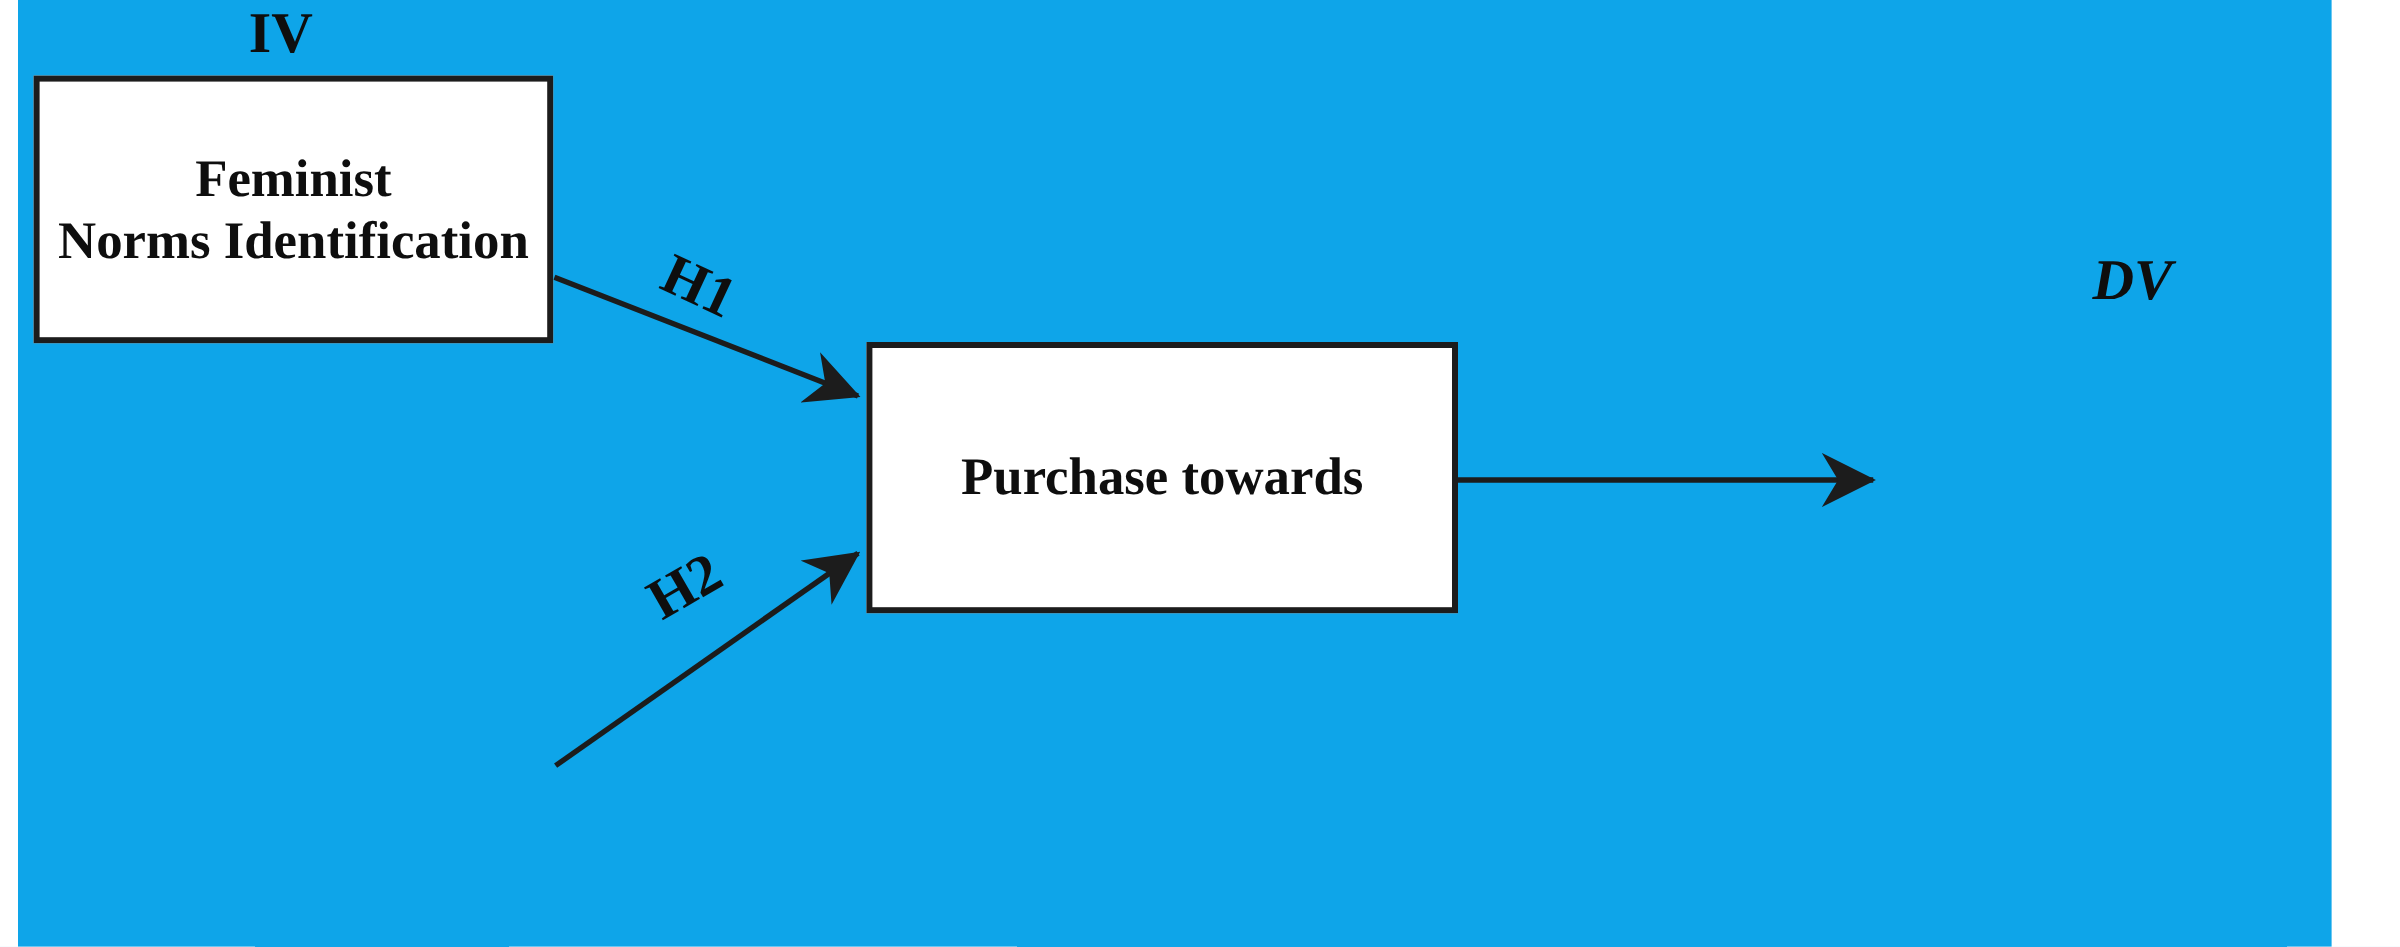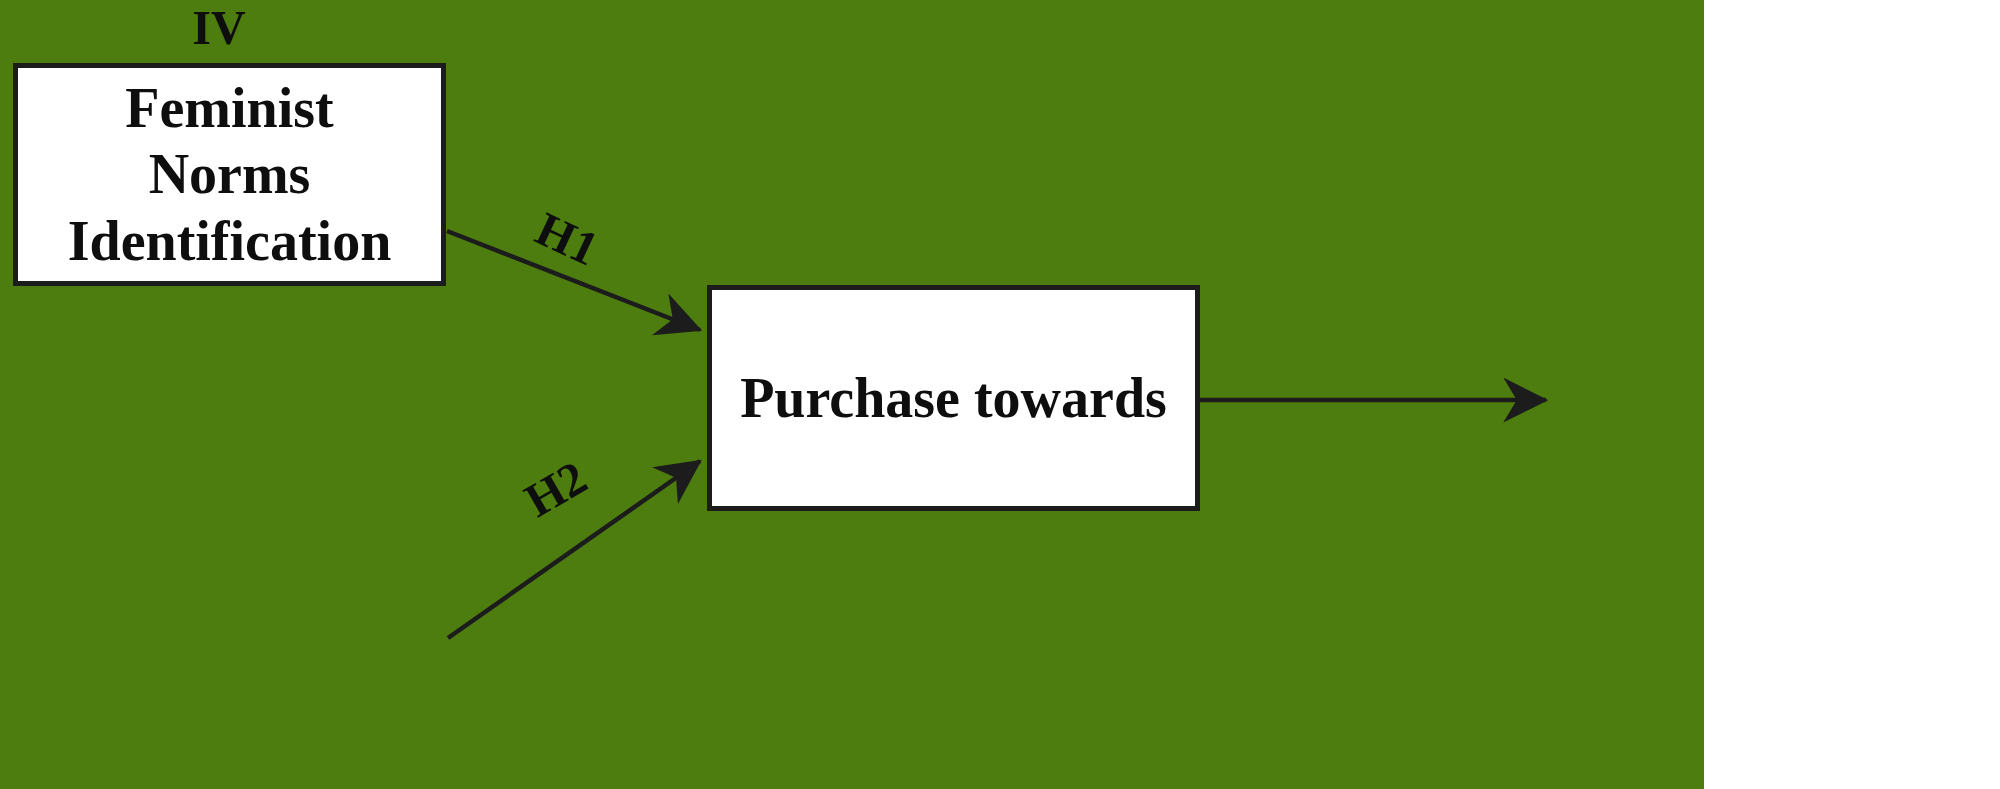--- a/index.html
+++ b/index.html
@@ -2,38 +2,39 @@
 <html><head>
 <meta charset="utf-8">
 <style>
   html, body {
     margin: 0;
     padding: 0;
     background: #ffffff;
   }
   .canvas {
     position: relative;
-    width: 1704px;
+    width: 1928px;
     height: 789px;
-    background: #4d7c0f;
+    background: #0ea5e9;
     font-family: "Liberation Serif", "DejaVu Serif", serif;
     color: #0e0e0e;
     overflow: hidden;
+    margin-left: 15px;
   }
   .node {
     position: absolute;
     box-sizing: border-box;
     border: 5px solid #1c1c1c;
     background: #ffffff;
     display: flex;
     flex-direction: column;
     align-items: center;
     justify-content: center;
     text-align: center;
-    font-size: 56px;
+    font-size: 44px;
     font-weight: bold;
     line-height: 1.18;
   }
   .node-feminist  { left: 13px;   top: 63px;  width: 433px; height: 223px; }
   .node-gender    { left: 12px;   top: 552px; width: 436px; height: 224px; }
   .node-attitude  { left: 707px;  top: 285px; width: 493px; height: 226px; }
   .node-purchase  { left: 1555px; top: 287px; width: 429px; height: 224px; }
 
   .free-label {
     position: absolute;

